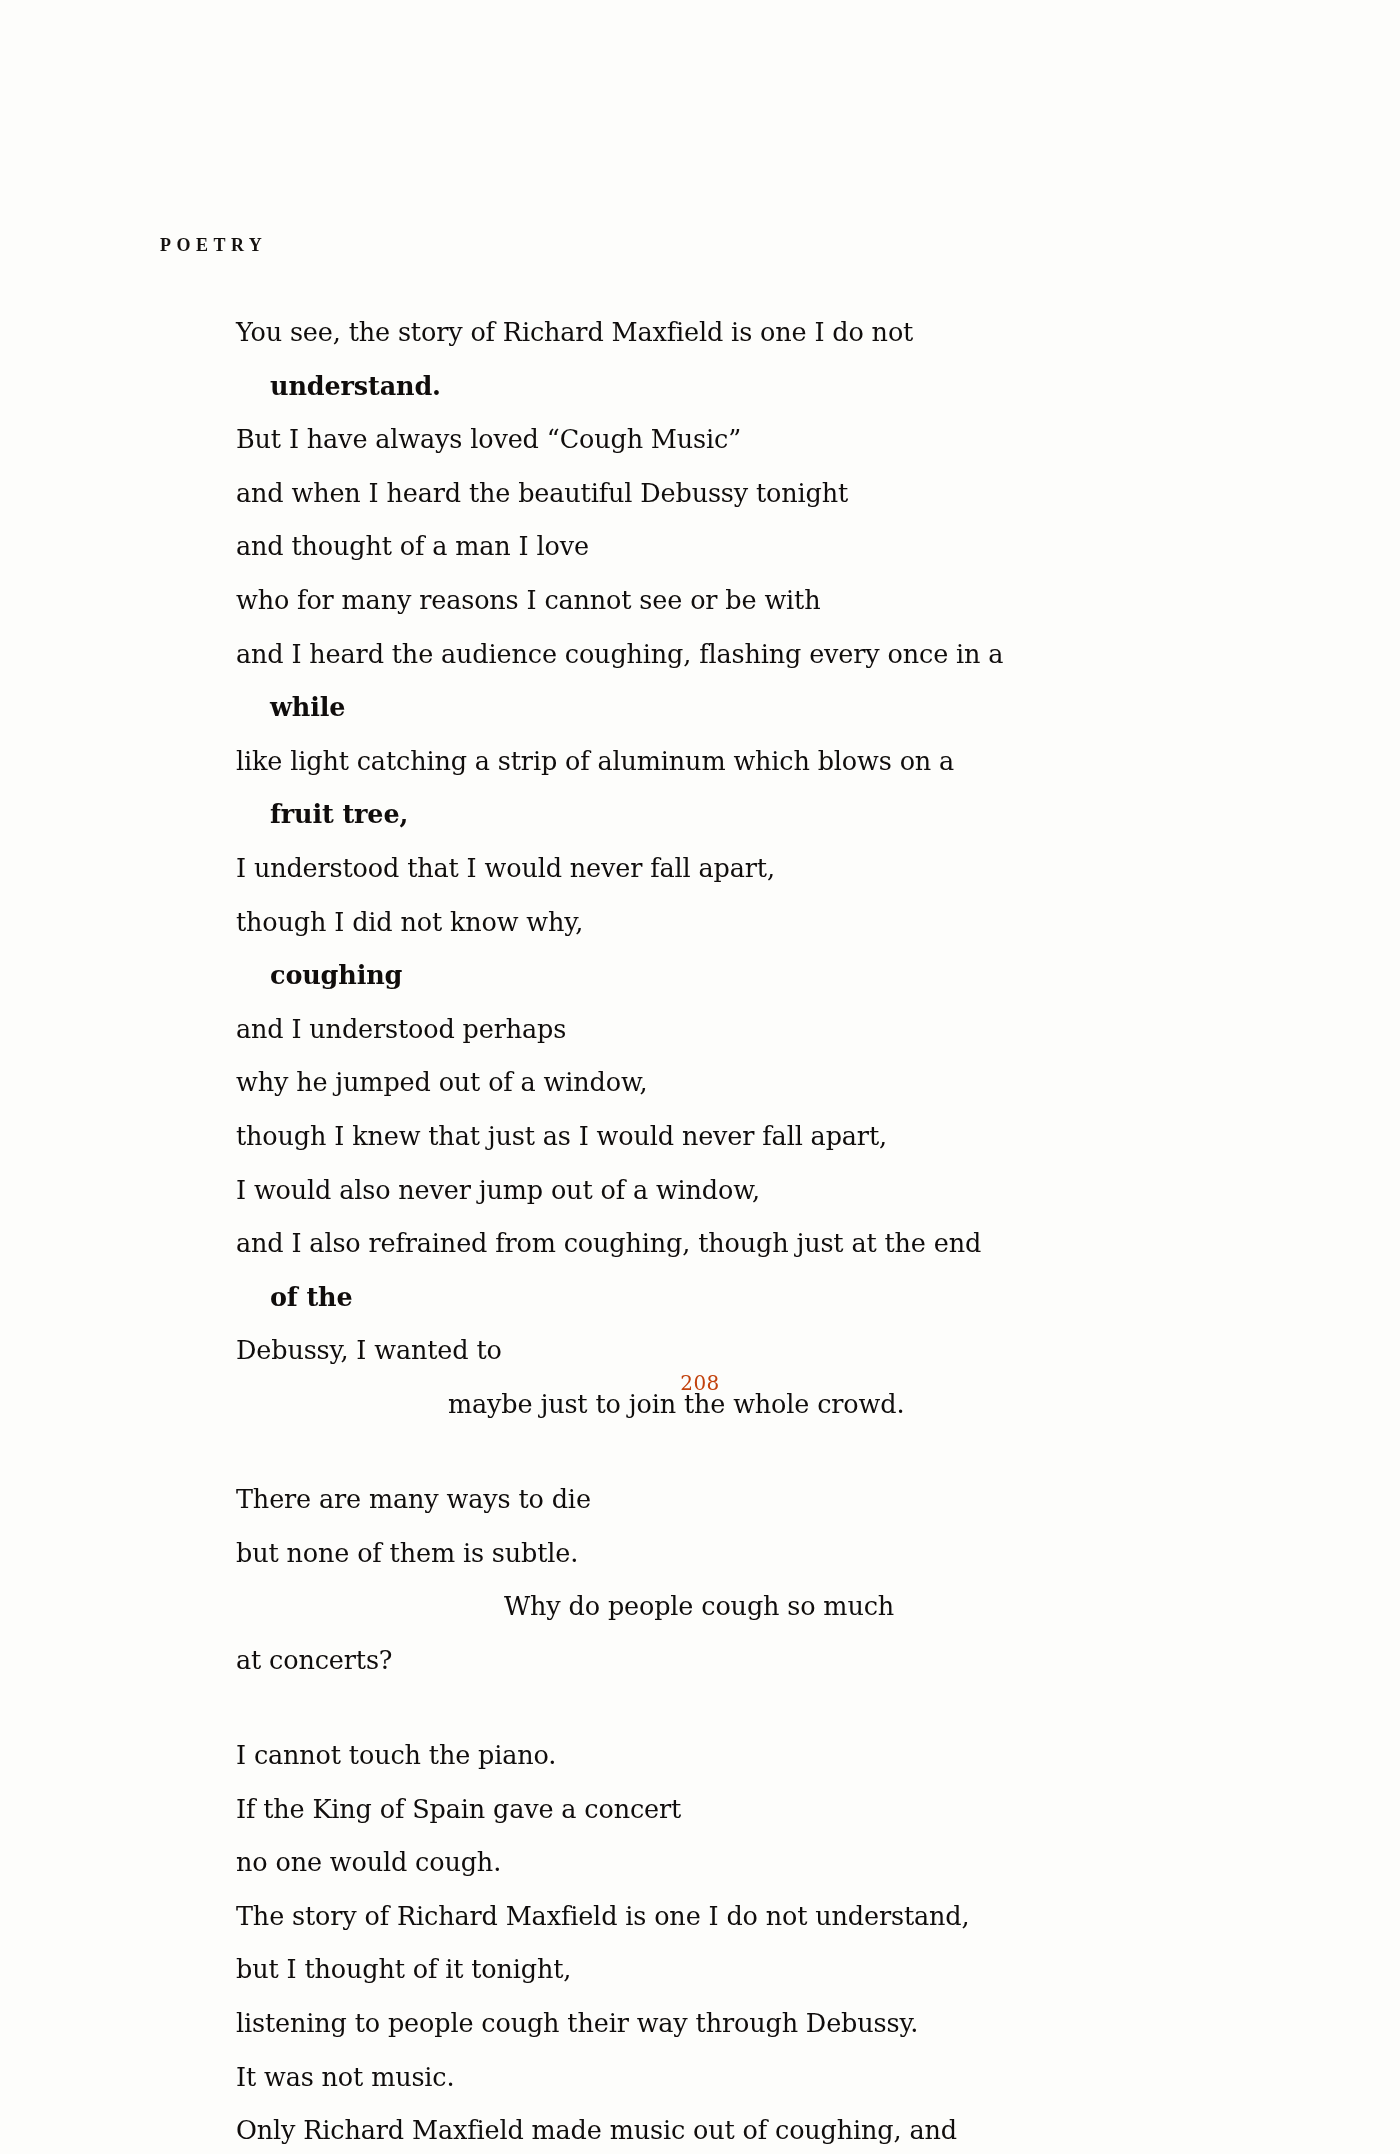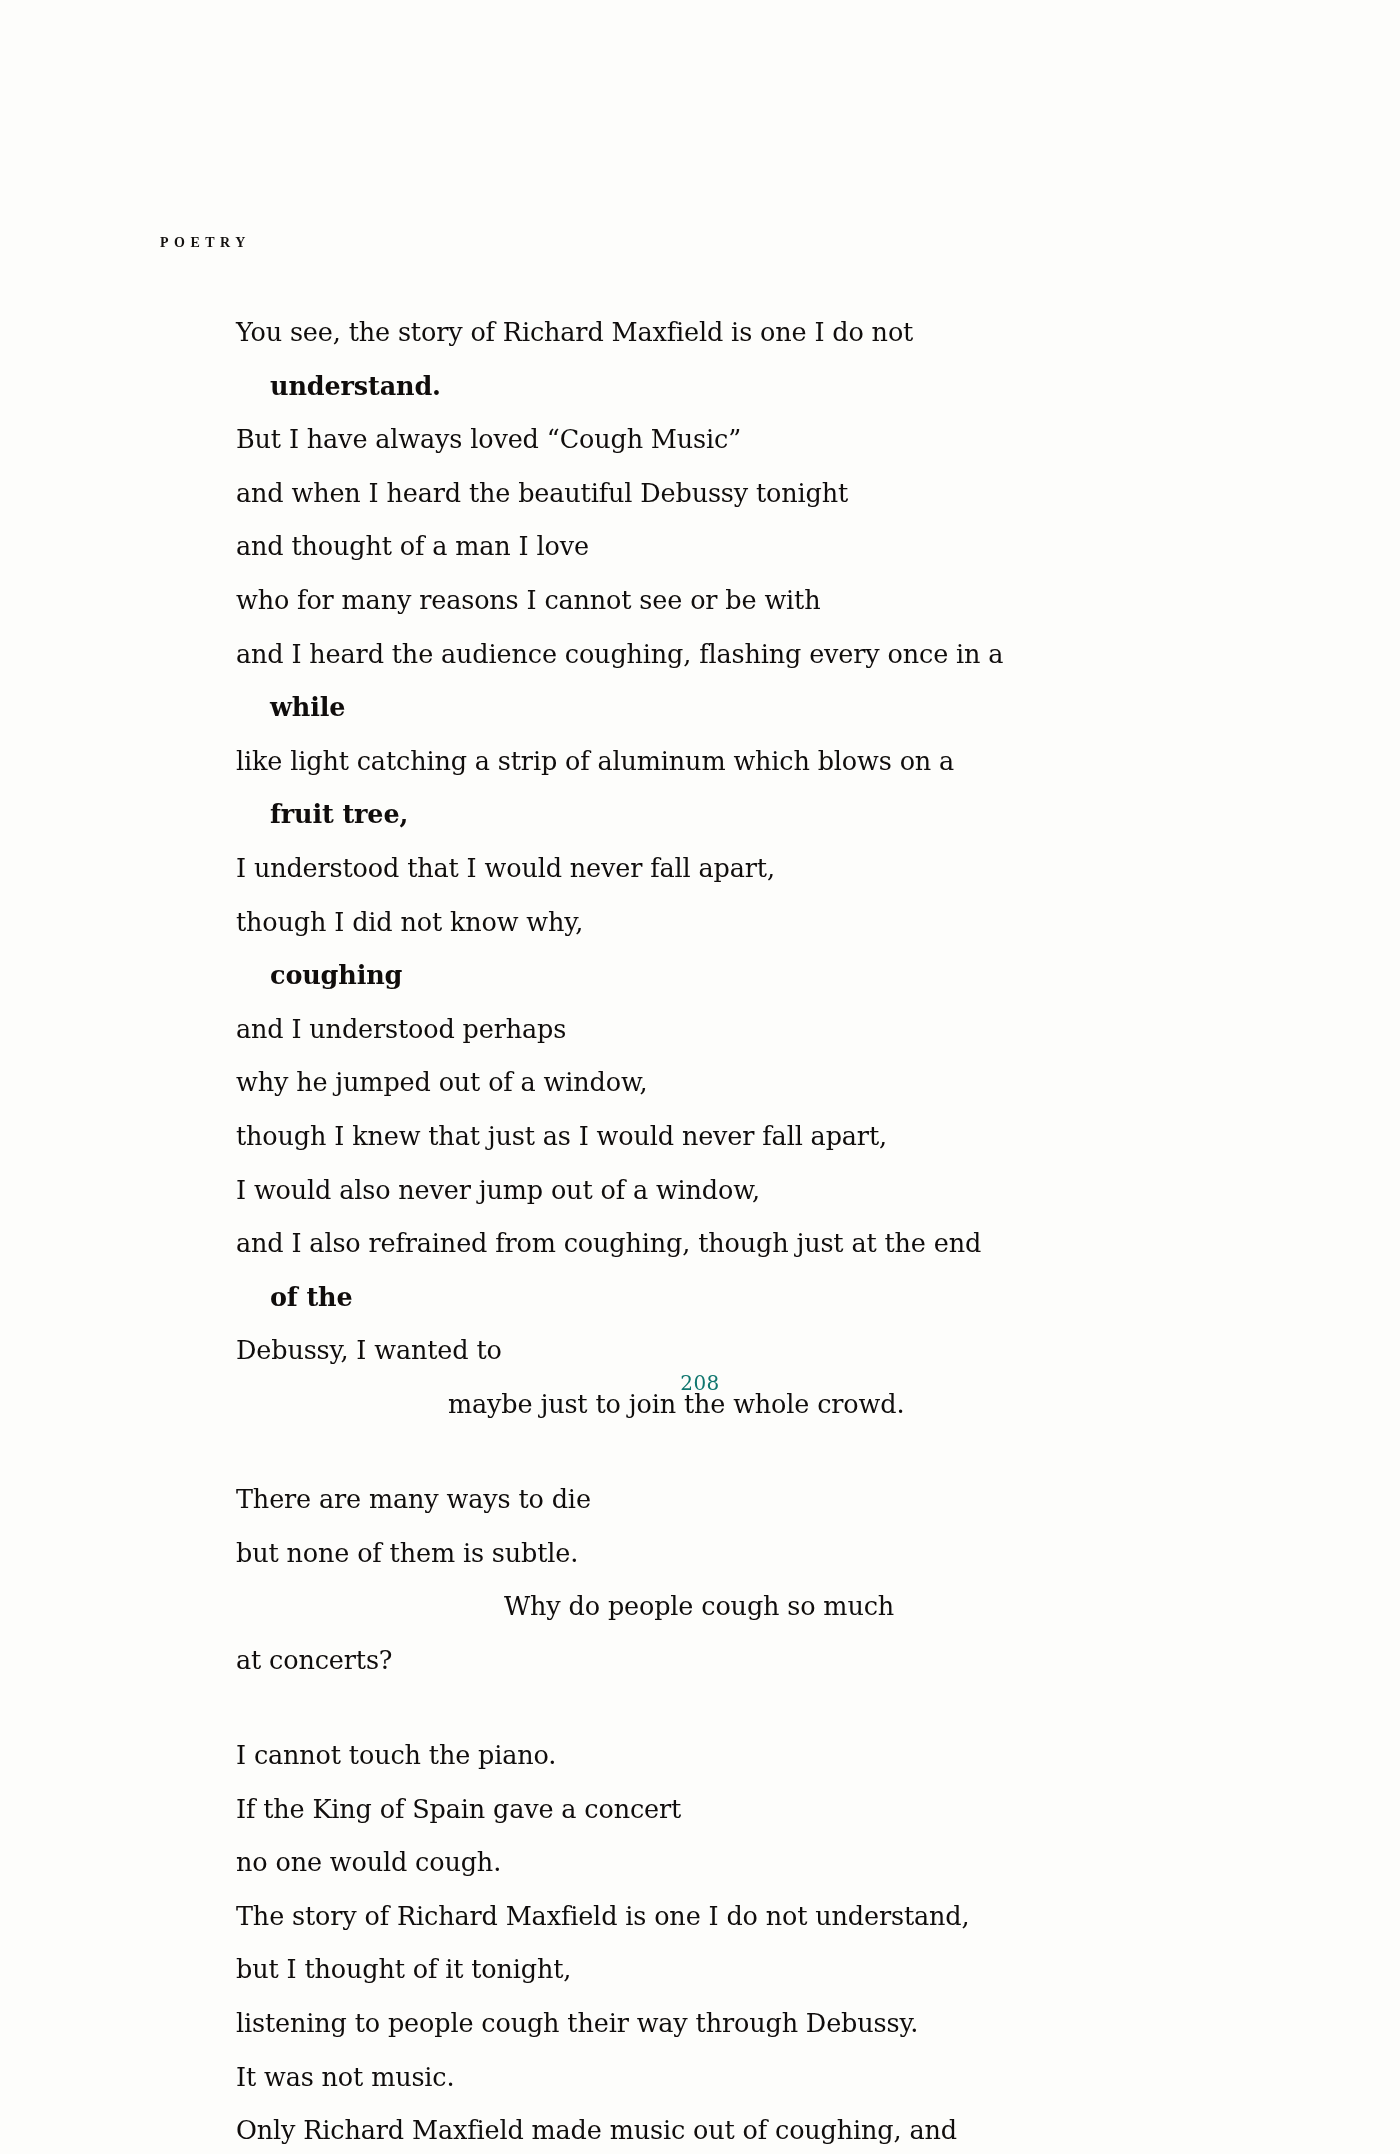--- a/index.html
+++ b/index.html
@@ -21,21 +21,21 @@
     inset: 0;
     background: #fdfdfb;
   }
 
   
   .running-head {
     position: absolute;
     left: 160px;
     top: 236px;
     font-family: "Liberation Serif", "DejaVu Serif", serif;
-    font-size: 14px;
+    font-size: 18px;
     letter-spacing: 5.5px;
     color: #14110f;
     font-weight: 600;
     line-height: 1;
     white-space: nowrap;
   }
 
   
   .poem {
     position: absolute;
@@ -76,21 +76,21 @@
 
   
   .folio {
     position: absolute;
     left: 0;
     right: 0;
     top: 1371px;
     text-align: center;
     font-family: "DejaVu Serif", "Liberation Serif", serif;
     font-size: 20px;
-    color: #0f766e;
+    color: #c2410c;
     letter-spacing: 0.4px;
   }
 </style>
 </head>
 <body>
 
 <div class="page">
 
   <div class="running-head">POETRY</div>
 

